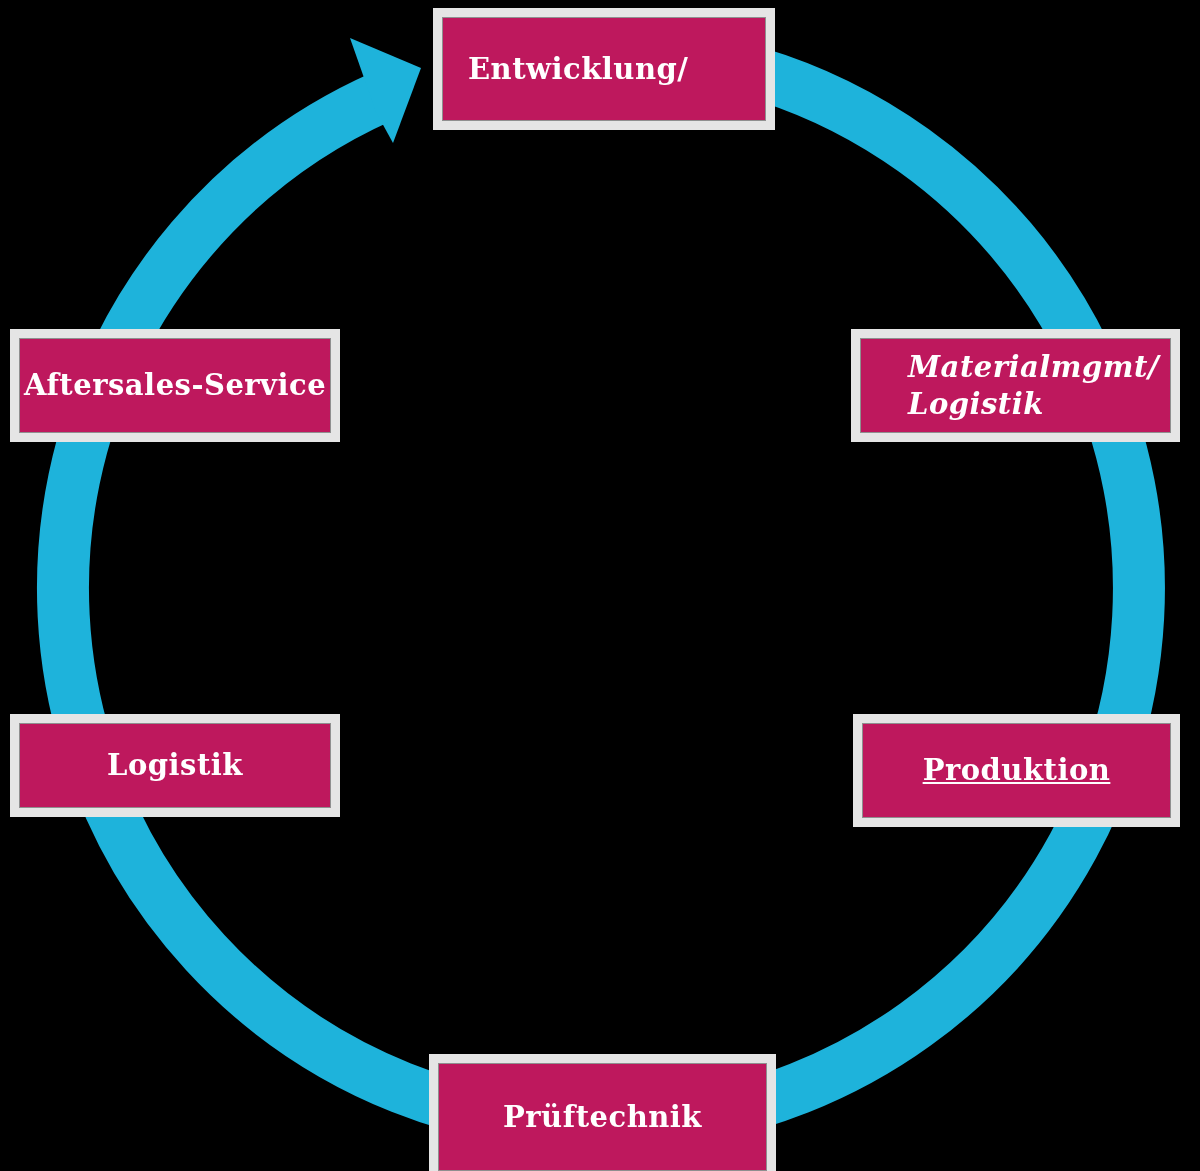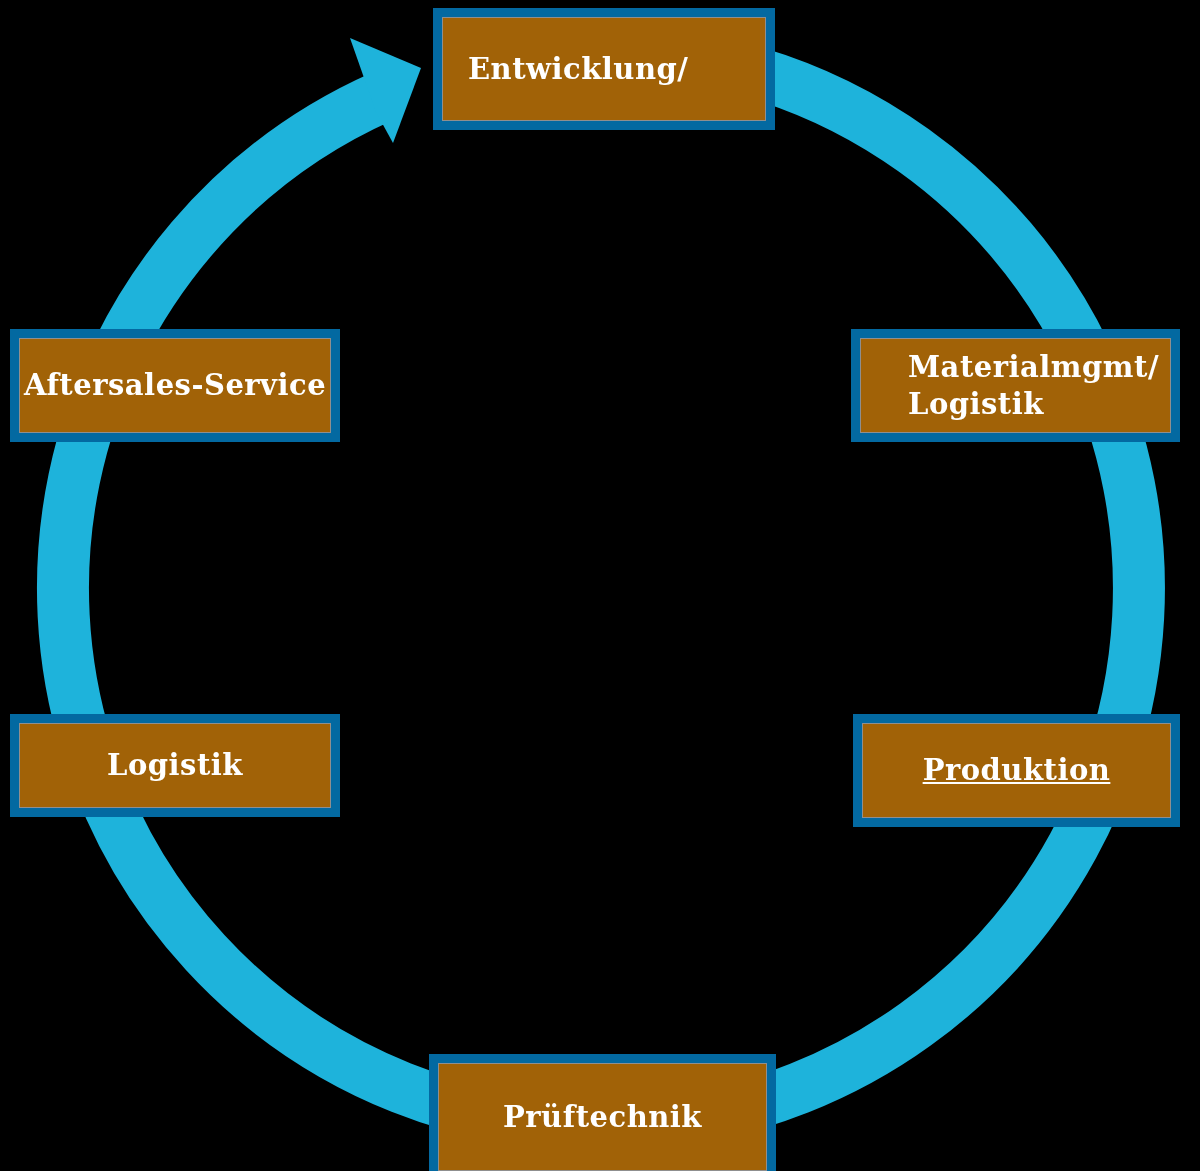--- a/index.html
+++ b/index.html
@@ -19,41 +19,41 @@
     position: absolute;
     left: 0;
     top: 0;
     width: 1200px;
     height: 1171px;
     display: block;
   }
   .node {
     position: absolute;
     box-sizing: border-box;
-    background: #a16207;
-    border: 9px solid #0369a1;
+    background: #be185d;
+    border: 9px solid #e5e5e5;
     box-shadow: inset 0 0 0 1px #8f8f8f;
     color: #ffffff;
     display: flex;
     flex-direction: column;
     justify-content: center;
     font-size: 29px;
     font-weight: 700;
     line-height: 37px;
     letter-spacing: 0.5px;
     white-space: nowrap;
   }
   .node.align-left { align-items: flex-start; }
   .node.align-center { text-align: center; }
   .label-line { display: block; }
   .label-line:empty { display: none; }
 
   
   .n-entwicklung  { left: 433px; top: 8px;    width: 342px; height: 122px; padding-left: 26px; }
-  .n-material     { left: 851px; top: 329px;  width: 329px; height: 113px; padding-left: 48px; }
+  .n-material     { left: 851px; top: 329px;  width: 329px; height: 113px; padding-left: 48px; font-style: italic; }
   .n-produktion   { left: 853px; top: 714px;  width: 327px; height: 113px; text-decoration: underline; }
   .n-prueftechnik { left: 429px; top: 1054px; width: 347px; height: 126px; }
   .n-logistik     { left: 10px;  top: 714px;  width: 330px; height: 103px; }
   .n-aftersales   { left: 10px;  top: 329px;  width: 330px; height: 113px; }
 </style>
 </head>
 <body>
 
 <div class="stage">
 

